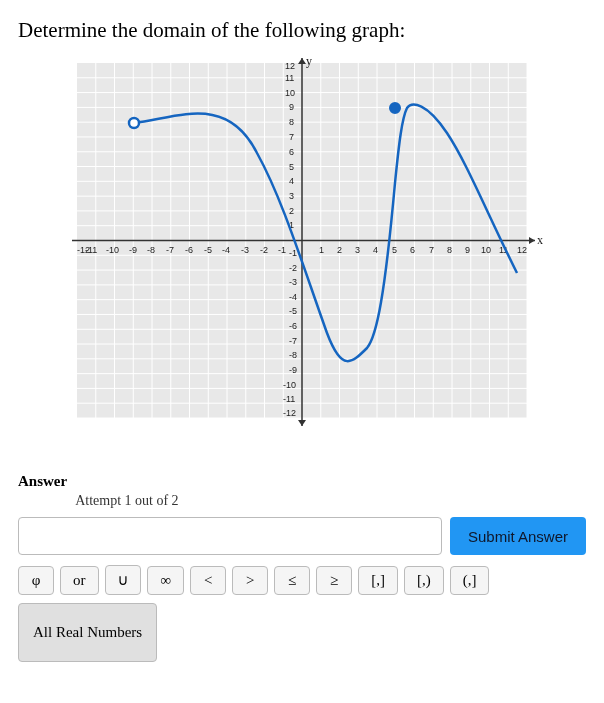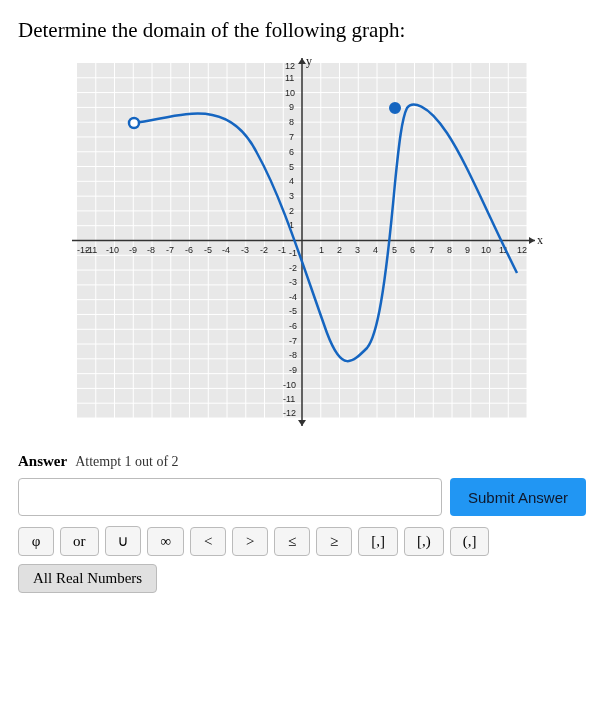--- a/index.html
+++ b/index.html
@@ -53,20 +53,21 @@
       align-items: center;
       gap: 8px;
       font-size: 15px;
       font-weight: bold;
     }
 
     .attempt-label {
       font-weight: normal;
       font-size: 14px;
       color: #333;
+      margin-top: 40px;
     }
 
     .answer-input-row {
       display: flex;
       align-items: center;
       gap: 8px;
     }
 
     .answer-input {
       flex: 1;
@@ -107,21 +108,21 @@
       cursor: pointer;
       min-width: 36px;
       text-align: center;
       font-family: Georgia, serif;
     }
 
     .all-real-btn {
       background: #e0e0e0;
       border: 1.5px solid #bbb;
       border-radius: 4px;
-      padding: 5px 14px;
+      padding: 20px 14px;
       font-size: 15px;
       cursor: pointer;
       font-family: Georgia, serif;
     }
   </style>
 </head>
 <body>
 
 <div class="page-container">
 

